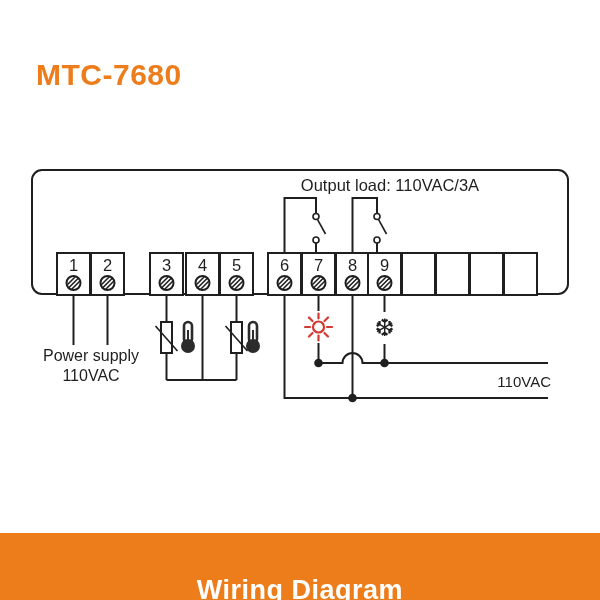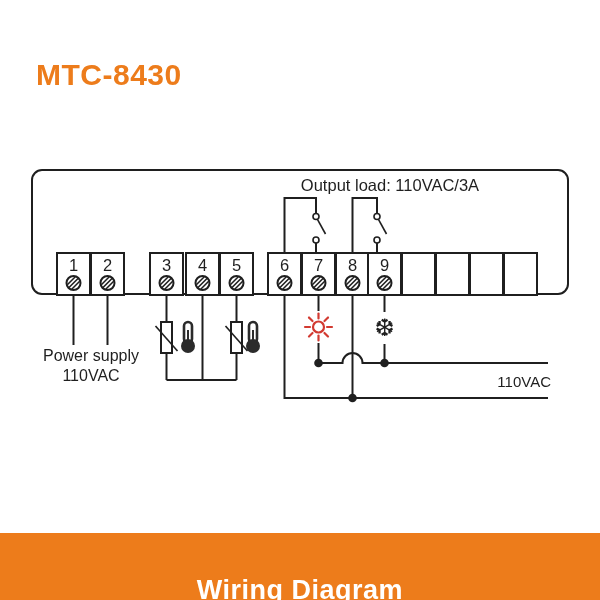--- a/index.html
+++ b/index.html
@@ -26,21 +26,21 @@
   .snow{fill:var(--line);font-size:24px;text-anchor:middle;font-family:"DejaVu Sans",sans-serif;}
   .footer-bar{
     position:absolute;left:0;top:533px;width:600px;height:73px;
     background:var(--accent);display:flex;align-items:flex-end;justify-content:center;
   }
   .footer-bar span{color:#ffffff;font-size:27px;font-weight:bold;letter-spacing:.5px;}
 </style>
 </head>
 <body>
 
-<h1 class="page-title">MTC-8430</h1>
+<h1 class="page-title">MTC-7680</h1>
 
 <svg class="diagram" viewBox="0 0 600 600">
 
   <rect x="32" y="170" width="536" height="124" rx="10" class="box"></rect>
   <text class="outload" x="390" y="191">Output load: 110VAC/3A</text>
 
   <g>
     <polyline class="wire" points="284.5,253 284.5,198 316,198 316,213.5"></polyline>
     <circle class="thin" cx="316" cy="216.5" r="3"></circle>
     <line class="thin" x1="317.6" y1="219.6" x2="325.5" y2="234"></line>

